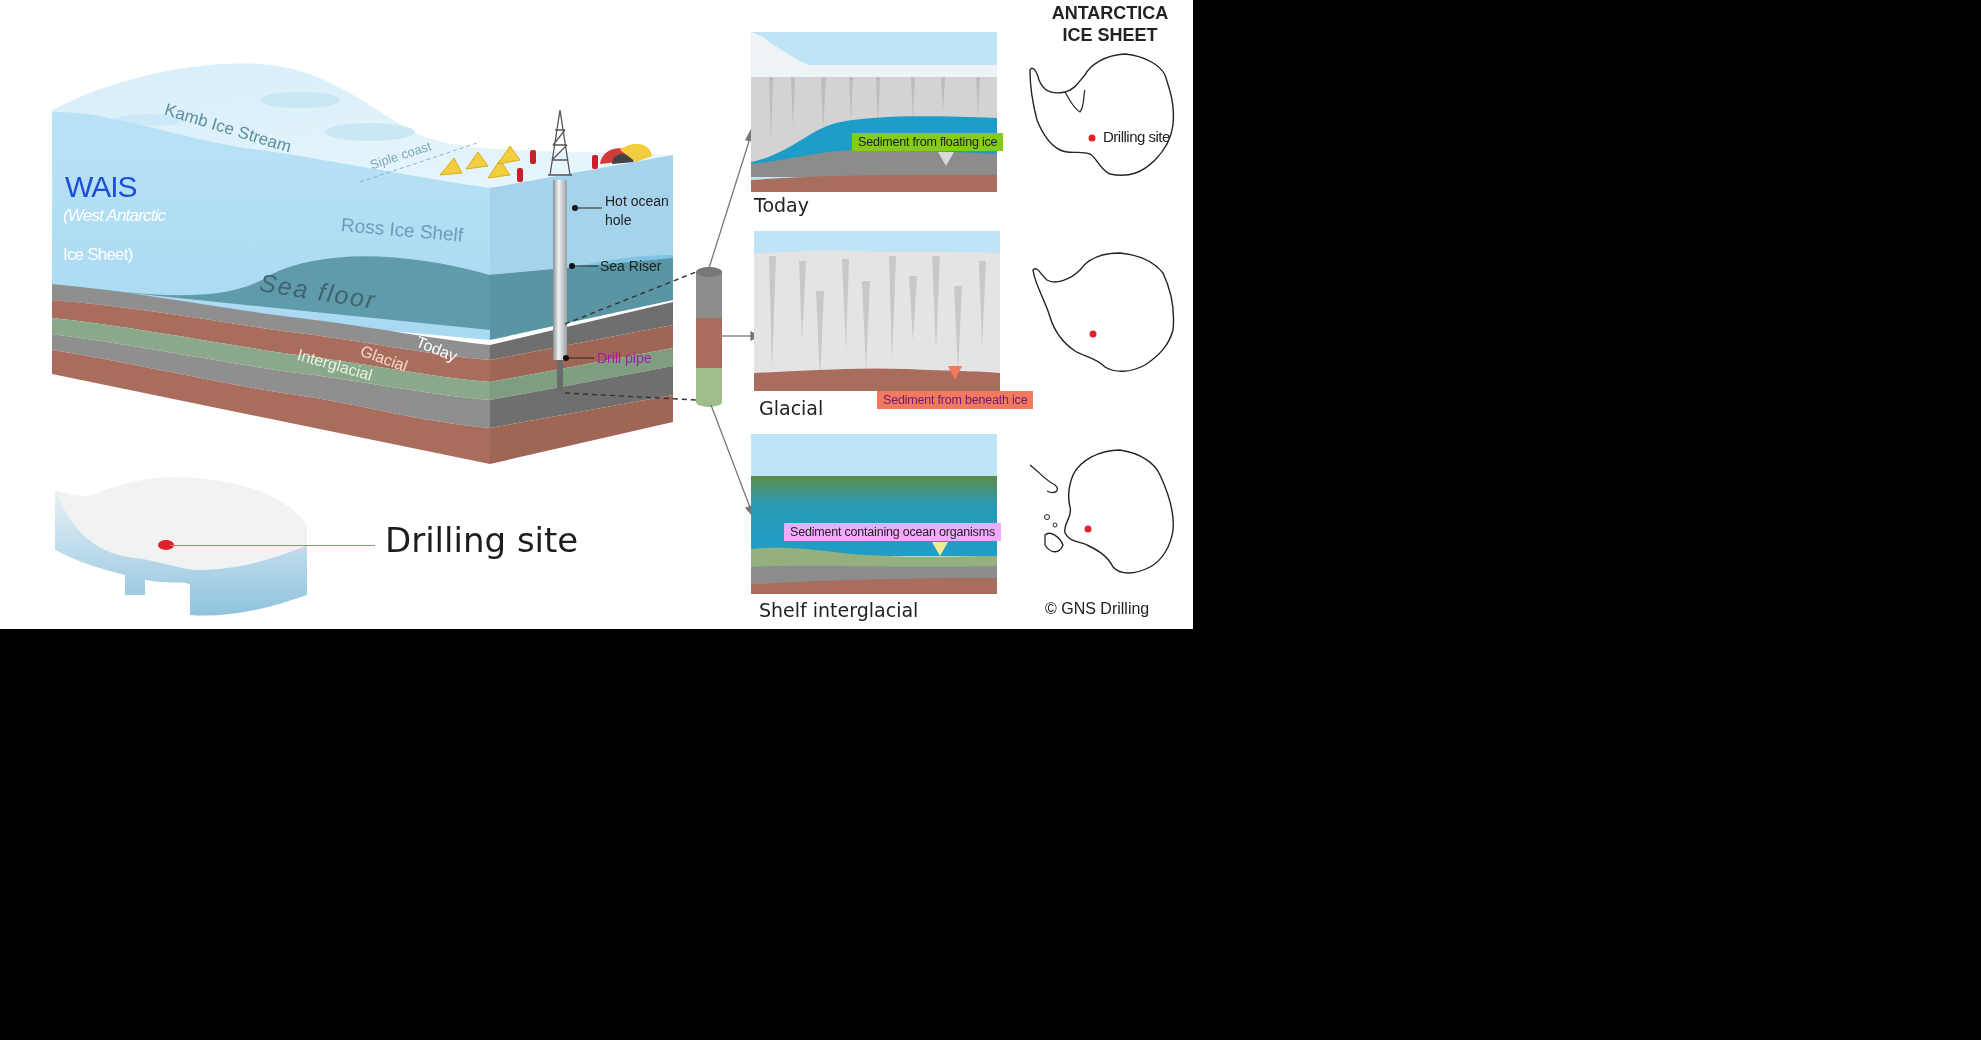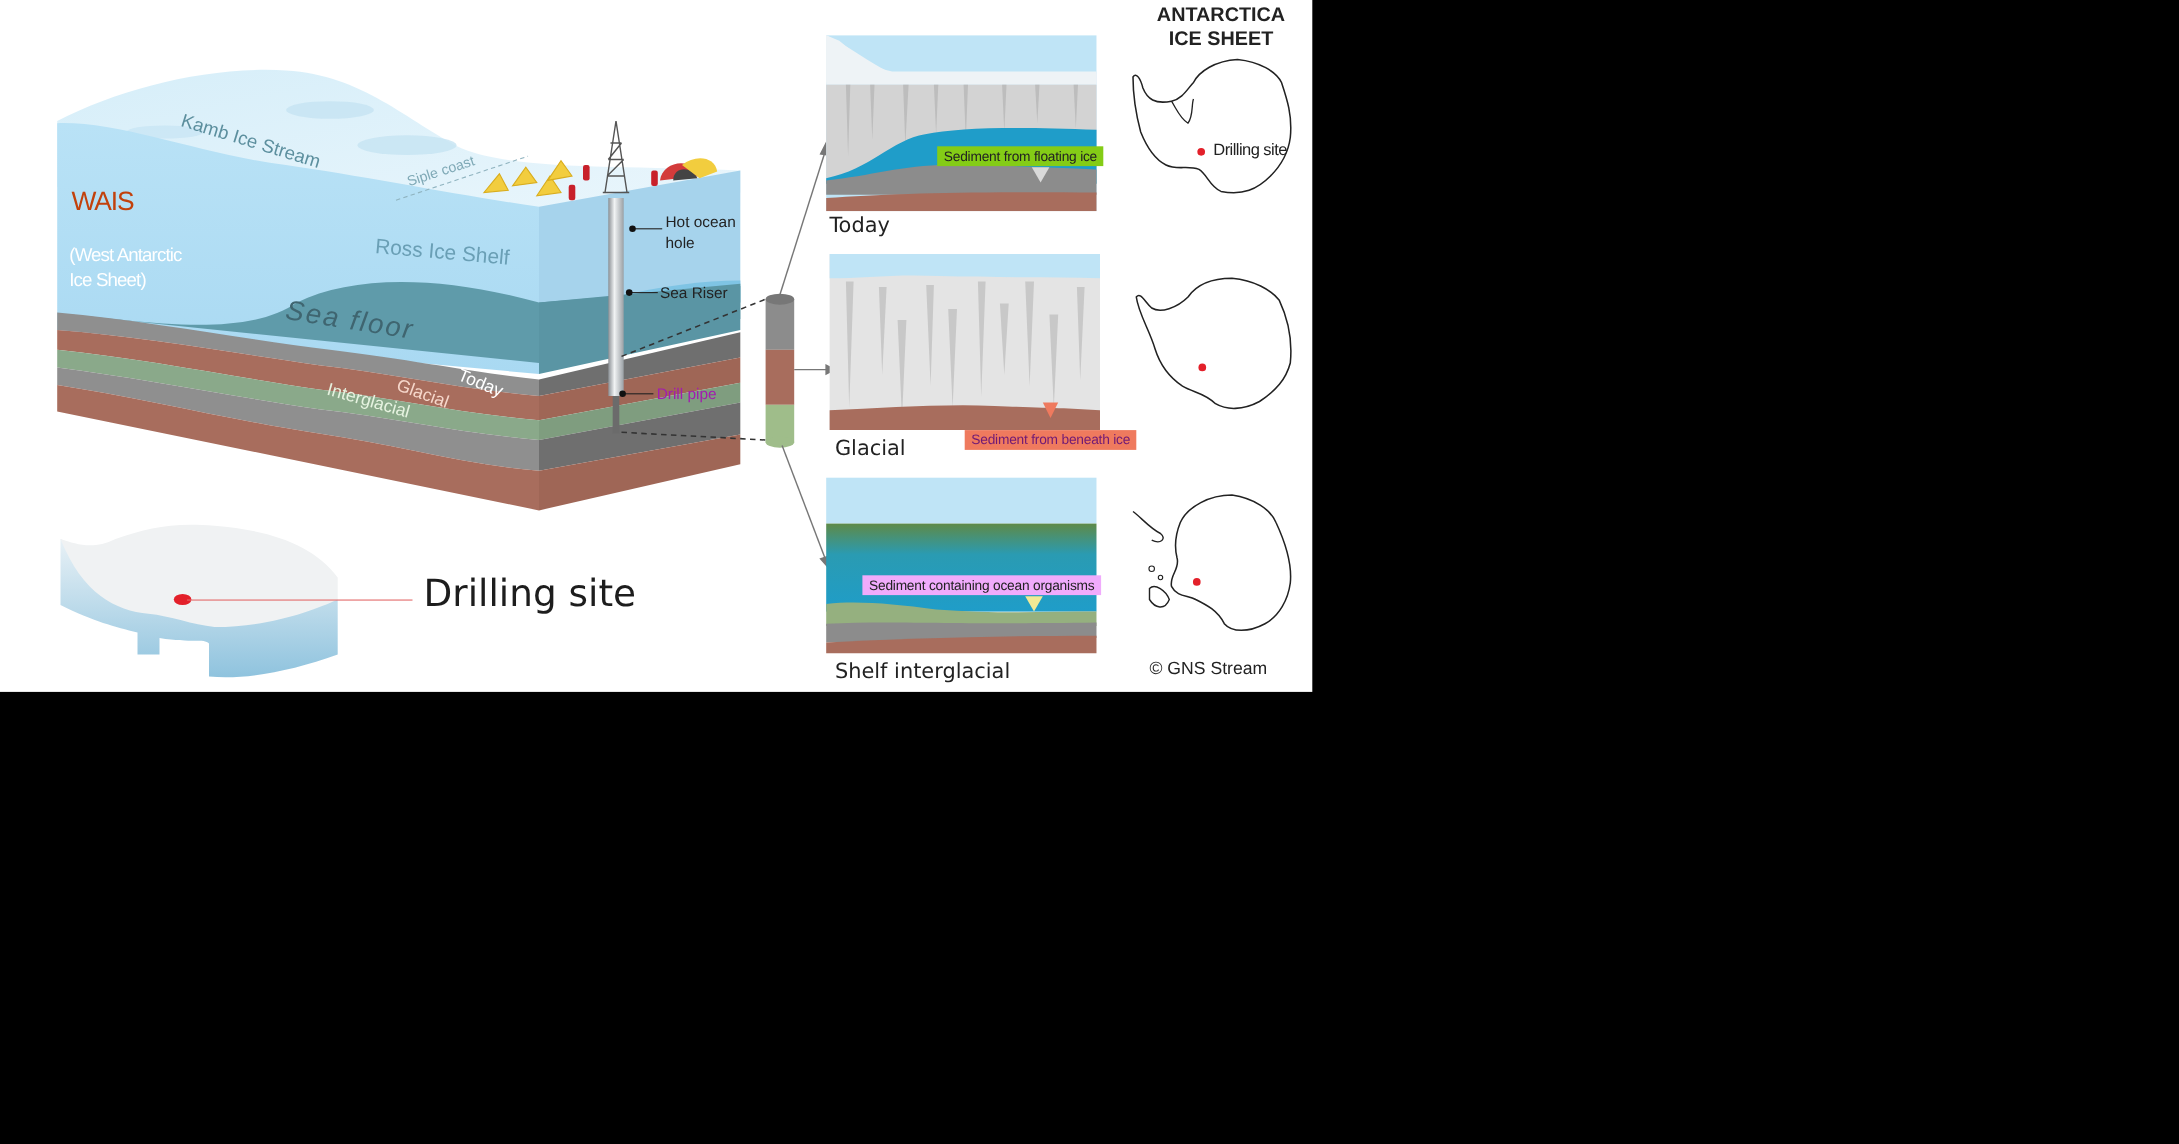--- a/index.html
+++ b/index.html
@@ -93,22 +93,22 @@
         <circle cx="572" cy="266" r="3"></circle>
         <circle cx="566" cy="358" r="3"></circle>
       </g>
 
     <line x1="565" y1="324" x2="696" y2="272" stroke="#333" stroke-dasharray="5,4" stroke-width="1.4"></line>
     <line x1="565" y1="393" x2="696" y2="400" stroke="#333" stroke-dasharray="5,4" stroke-width="1.4"></line>
   </svg>
 
   <div class="lbl" style="left:168px;top:100px;font-size:17px;color:#5c8f9e;transform:rotate(17deg);transform-origin:left top;">Kamb Ice Stream</div>
   <div class="lbl" style="left:368px;top:158px;font-size:13px;color:#7fa9b6;transform:rotate(-18deg);transform-origin:left top;">Siple coast</div>
-  <div class="lbl" style="left:65px;top:170px;font-size:24px;color:#c2410c;letter-spacing:-1px;text-align:center;">WAIS</div>
-  <div class="lbl" style="left:63px;top:222px;font-size:17px;color:#fff;letter-spacing:-0.8px;">(West Antarctic</div>
+  <div class="lbl" style="left:65px;top:170px;font-size:30px;color:#1d4ed8;letter-spacing:-1px;text-align:center;">WAIS</div>
+  <div class="lbl" style="left:63px;top:206px;font-size:17px;color:#fff;letter-spacing:-0.8px;font-style:italic;">(West Antarctic</div>
   <div class="lbl" style="left:63px;top:245px;font-size:17px;color:#fff;letter-spacing:-0.8px;">Ice Sheet)</div>
   <div class="lbl" style="left:342px;top:214px;font-size:19px;color:#6a9fb5;transform:rotate(5deg);transform-origin:left top;">Ross Ice Shelf</div>
   <div class="lbl" style="left:262px;top:268px;font-size:25px;font-style:italic;color:#3f6570;letter-spacing:2px;transform:rotate(9deg);transform-origin:left top;">Sea floor</div>
   <div class="lbl" style="left:420px;top:333px;font-size:16px;color:#fff;transform:rotate(22deg);transform-origin:left top;">Today</div>
   <div class="lbl" style="left:364px;top:342px;font-size:16px;color:#f6d7cb;transform:rotate(20deg);transform-origin:left top;">Glacial</div>
   <div class="lbl" style="left:300px;top:346px;font-size:16px;color:#e6f3e0;transform:rotate(16deg);transform-origin:left top;">Interglacial</div>
   <div class="lbl" style="left:605px;top:192px;font-size:14px;color:#222;line-height:19px;">
     <div>Hot ocean</div>
     <div>hole</div>
   </div>
@@ -212,21 +212,21 @@
 
   <svg width="160" height="140" style="position:absolute;left:1025px;top:445px;" viewBox="0 0 160 140">
     <path d="M48,30 C55,15 75,5 95,5 C115,8 130,18 135,30 C142,45 150,65 148,85 C146,100 138,115 125,122 C110,130 95,130 88,122 C82,110 72,105 62,100 C55,96 45,98 40,88 C38,78 48,72 45,62 C42,50 44,40 48,30 Z" fill="#fff" stroke="#222" stroke-width="1.4"></path>
     <path d="M5,20 C12,25 20,35 30,40 C36,45 30,50 22,46" fill="none" stroke="#222" stroke-width="1.3"></path>
     <path d="M20,90 C25,85 35,92 38,100 C34,110 25,108 20,100 Z" fill="#fff" stroke="#222" stroke-width="1.3"></path>
     <circle cx="22" cy="72" r="2.5" fill="none" stroke="#222"></circle>
     <circle cx="30" cy="80" r="2" fill="none" stroke="#222"></circle>
     <circle cx="63" cy="84" r="3.5" fill="#e3202a"></circle>
   </svg>
 
-  <div class="copyright">© GNS Stream</div>
+  <div class="copyright">© GNS Drilling</div>
 
   <svg width="280" height="150" style="position:absolute;left:45px;top:470px;" viewBox="0 0 280 150">
     <defs>
       <linearGradient id="locside" x1="0" y1="0" x2="0" y2="1">
         <stop offset="0" stop-color="#e8f1f6"></stop>
         <stop offset="1" stop-color="#8fc3de"></stop>
       </linearGradient>
     </defs>
     <path d="M10,20 L10,80 C40,95 60,100 80,105 L80,125 L100,125 L100,110 C130,115 140,110 145,115 L145,145 C180,148 220,140 262,125 L262,75 C200,80 120,70 10,20 Z" fill="url(#locside)"></path>
     <path d="M10,20 C25,25 40,30 60,20 C90,10 110,5 150,8 C200,12 240,25 262,55 L262,75 C240,85 200,100 150,100 C130,98 110,90 90,88 C60,85 30,70 10,20 Z" fill="#f0f2f3"></path>

